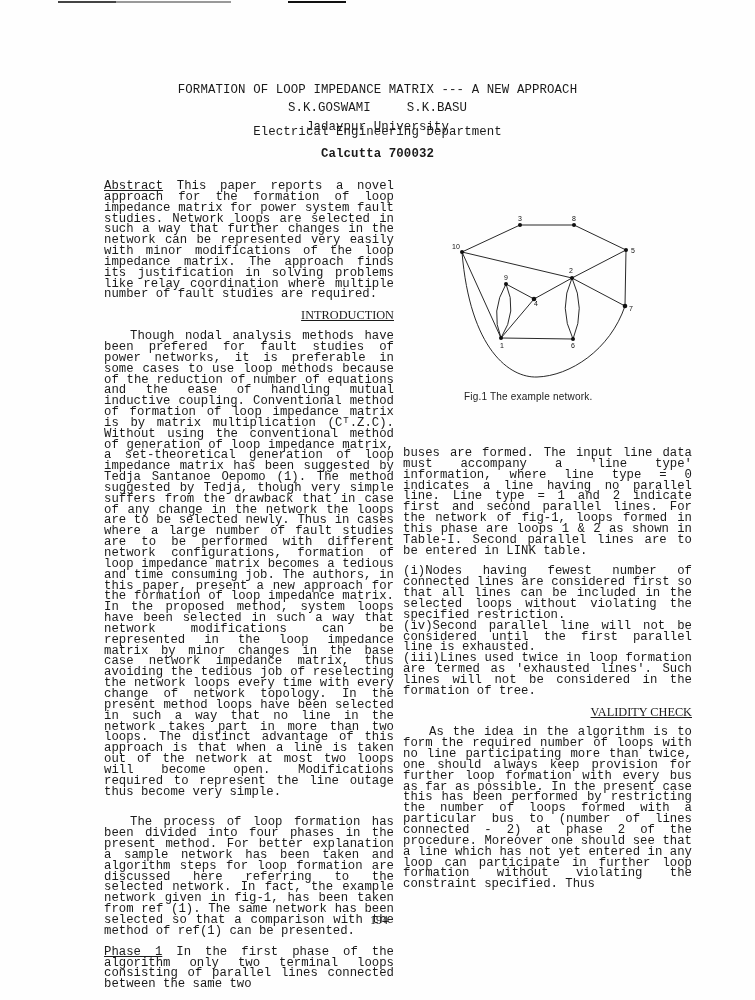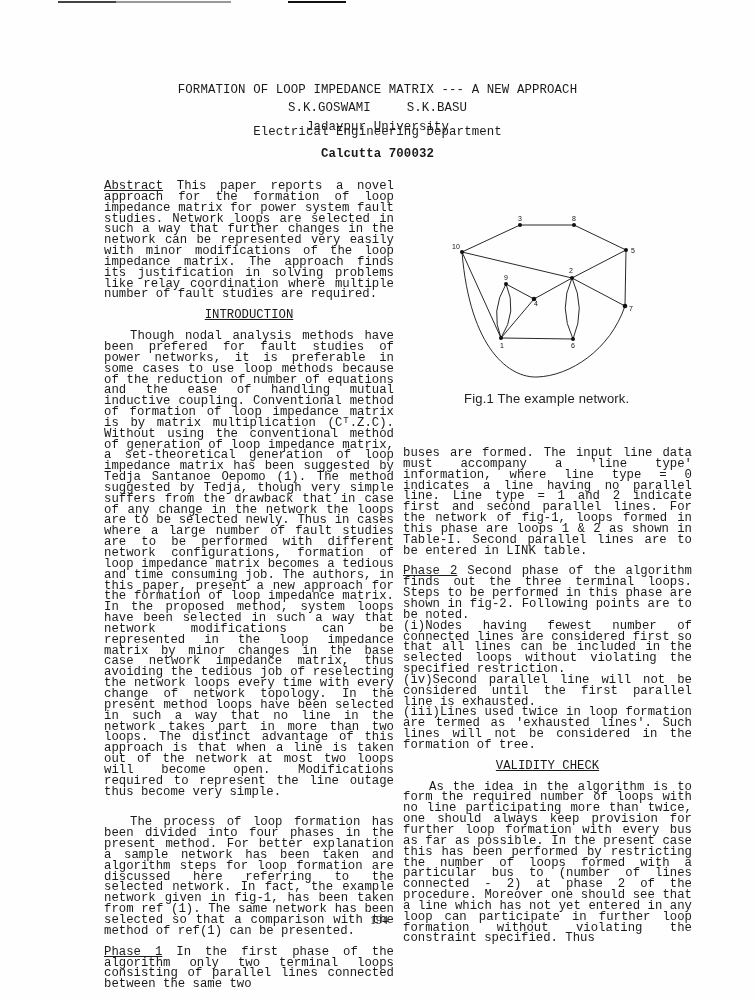--- a/index.html
+++ b/index.html
@@ -2,24 +2,24 @@
 <html><head>
 <meta charset="utf-8">
 <style>
   html, body { margin:0; padding:0; }
   body { width:755px; height:1000px; background:#fefefe; position:relative; overflow:hidden; color:#1a1a1a; font-family:"Liberation Mono", monospace; }
   .rule { position:absolute; top:1px; height:2px; }
   .title { position:absolute; left:0; width:755px; text-align:center; font-size:12.4px; letter-spacing:0.1px; }
   .col { position:absolute; font-size:12.3px; line-height:10.85px; text-align:justify; }
   .col p { margin:0; }
   .indent { text-indent:26px; }
-  .head { text-align:center; text-decoration:underline; margin:0; }
+  .head { text-align:right; text-decoration:underline; margin:0;font-family:Liberation Serif, serif; }
   .u { text-decoration:underline; }
   .fig { position:absolute; left:400px; top:200px; width:270px; height:210px; }
-  .caption { position:absolute; left:464px; top:391px; font-family:"Liberation Sans", sans-serif; font-size:13px; color:#222; letter-spacing:0.2px; }
+  .caption { position:absolute; left:464px; top:391px; font-family:"Liberation Sans", sans-serif; font-size:10px; color:#222; letter-spacing:0.2px; }
   .pagenum { position:absolute; top:913px; left:370px; font-family:"Liberation Serif", serif; font-size:12px; }
 </style>
 </head>
 <body>
 
 <div class="rule" style="left:58px;width:58px;background:#444;"></div>
 <div class="rule" style="left:116px;width:115px;background:#999;"></div>
 <div class="rule" style="left:288px;width:58px;background:#111;"></div>
 
 <div class="title" style="top:83px;">FORMATION OF LOOP IMPEDANCE MATRIX --- A NEW APPROACH</div>
@@ -86,21 +86,20 @@
     <text x="229" y="111">7</text>
     <text x="100" y="148">1</text>
     <text x="171" y="148">6</text>
   </g>
 </svg>
 <div class="caption">Fig.1  The example network.</div>
 
 <div class="col" style="left:403px;top:448px;width:289px;">
   <p>buses are formed. The input line data must accompany a 'line type' information, where line type = 0 indicates a line having no parallel line. Line type = 1 and 2 indicate first and second parallel lines. For the network of fig-1, loops formed in this phase are loops 1 &amp; 2 as shown in Table-I. Second parallel lines are to be entered in LINK table.</p>
   <div style="height:10px;"></div>
-  <p><span class="u">Phase 2</span> <span>Second phase of the algorithm finds out the three terminal loops. Steps to be performed in this phase are shown in fig-2. Following points are to be noted.</span></p>
   <p>(i)Nodes having fewest number of connected lines are considered first so that all lines can be included in the selected loops without violating the specified restriction.</p>
   <p>(iv)Second parallel line will not be considered until the first parallel line is exhausted.</p>
   <p>(iii)Lines used twice in loop formation are termed as 'exhausted lines'. Such lines will not be considered in the formation of tree.</p>
   <div style="height:10px;"></div>
   <p class="head">VALIDITY CHECK</p>
   <div style="height:10px;"></div>
   <p class="indent">As the idea in the algorithm is to form the required number of loops with no line participating more than twice, one should always keep provision for further loop formation with every bus as far as possible. In the present case this has been performed by restricting the number of loops formed with a particular bus to (number of lines connected - 2) at phase 2 of the procedure. Moreover one should see that a line which has not yet entered in any loop can participate in further loop formation without violating the constraint specified. Thus</p>
 </div>
 
 <div class="pagenum">194</div>

